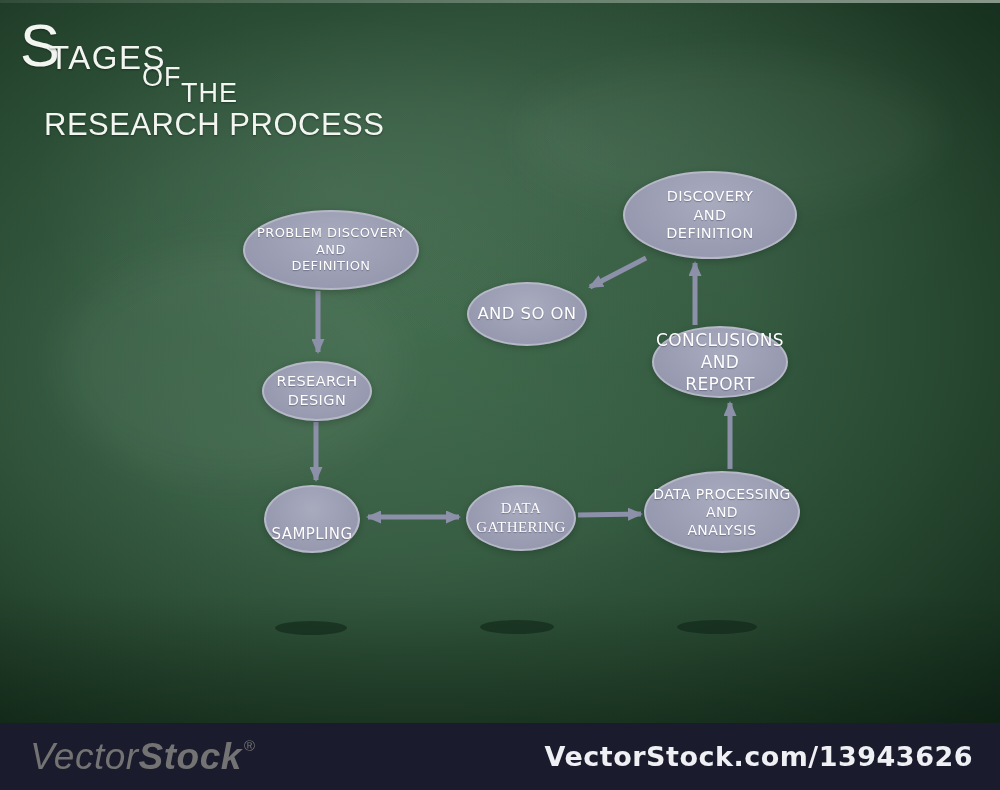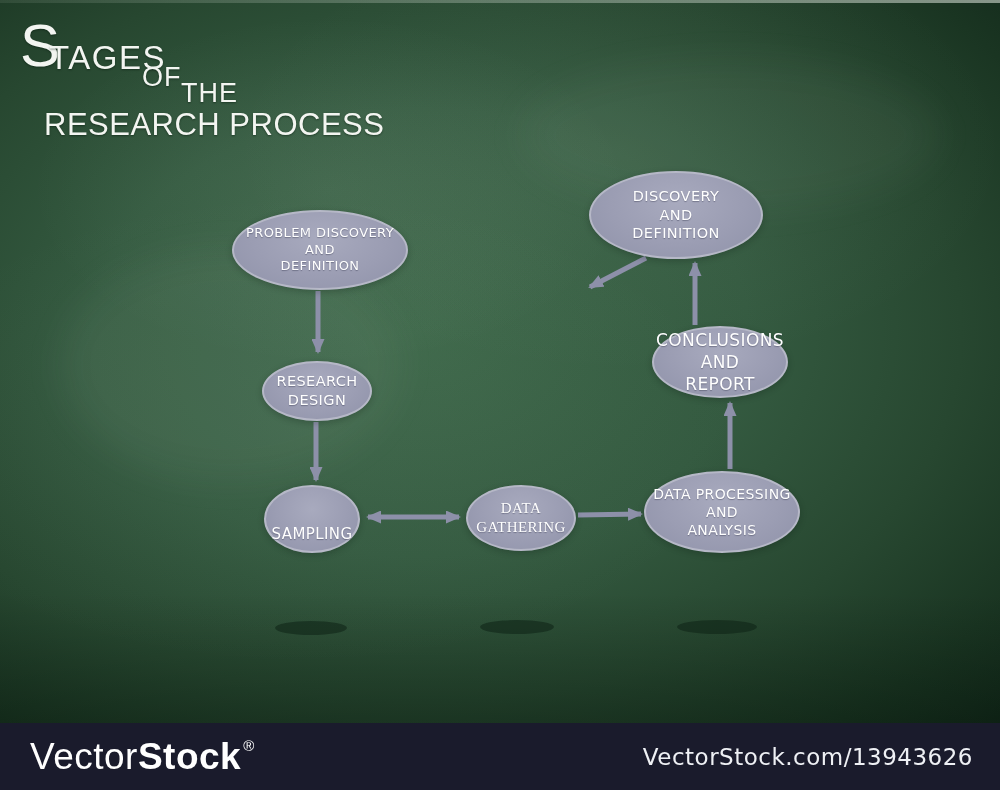--- a/index.html
+++ b/index.html
@@ -50,27 +50,27 @@
   }
 
   
   .arrows{position:absolute;left:0;top:0;pointer-events:none;}
 
   
   .bar{
     position:absolute;left:0;top:723px;width:1000px;height:67px;
     background:#1a1b2c;display:flex;align-items:center;justify-content:space-between;
   }
-  .logo{margin-left:30px;color:#ffffff;font-size:37px;letter-spacing:0.5px;white-space:nowrap;}
+  .logo{margin-left:30px;color:#737373;font-size:37px;letter-spacing:0.5px;white-space:nowrap;font-style:italic;}
   .logo .light{font-weight:300;}
   .logo .bold{font-weight:700;}
   .logo sup{font-size:15px;font-weight:300;vertical-align:18px;margin-left:2px;}
   .wm-url{
-    margin-right:27px;color:#eef0f4;font-size:23px;letter-spacing:0.5px;
-    font-family:"DejaVu Sans",sans-serif;white-space:nowrap;
+    margin-right:27px;color:#eef0f4;font-size:27px;letter-spacing:0.5px;
+    font-family:"DejaVu Sans",sans-serif;white-space:nowrap;font-weight:bold;
   }
 </style>
 </head>
 <body>
 
 <div class="board">
   <div class="smudge a"></div>
   <div class="smudge b"></div>
   <div class="board-top-edge"></div>
 
@@ -98,21 +98,21 @@
       <line x1="695" y1="325" x2="695" y2="263" marker-end="url(#ah)"></line>
       <line x1="646" y1="258" x2="590" y2="287" marker-end="url(#ah)"></line>
     </g>
     <g fill="#0d2215" opacity="0.55">
       <ellipse cx="311" cy="628" rx="36" ry="7"></ellipse>
       <ellipse cx="517" cy="627" rx="37" ry="7"></ellipse>
       <ellipse cx="717" cy="627" rx="40" ry="7"></ellipse>
     </g>
   </svg>
 
-  <div class="node" style="left:232px;top:210px;width:176px;height:80px;">
+  <div class="node" style="left:243px;top:210px;width:176px;height:80px;">
     <span class="node-label" style="font-size:13px;">PROBLEM DISCOVERY
 AND
 DEFINITION</span>
   </div>
 
   <div class="node" style="left:262px;top:361px;width:110px;height:60px;">
     <span class="node-label" style="font-size:14.5px;">RESEARCH
 DESIGN</span>
   </div>
 
@@ -130,26 +130,29 @@
 AND
 ANALYSIS</span>
   </div>
 
   <div class="node" style="left:652px;top:326px;width:136px;height:72px;">
     <span class="node-label" style="font-size:17px;">CONCLUSIONS
 AND
 REPORT</span>
   </div>
 
-  <div class="node" style="left:589px;top:171px;width:174px;height:88px;">
+  <div class="node" style="left:623px;top:171px;width:174px;height:88px;">
     <span class="node-label" style="font-size:14.5px;">DISCOVERY
 AND
 DEFINITION</span>
   </div>
 
+  <div class="node" style="left:467px;top:282px;width:120px;height:64px;">
+    <span class="node-label" style="font-size:16.5px;">AND SO ON</span>
+  </div>
 </div>
 
 <div class="bar">
   <div class="logo">
     <span class="light">Vector</span><span class="bold">Stock</span><sup>®</sup>
   </div>
   <div class="wm-url">VectorStock.com/13943626</div>
 </div>
 
 </body></html>

